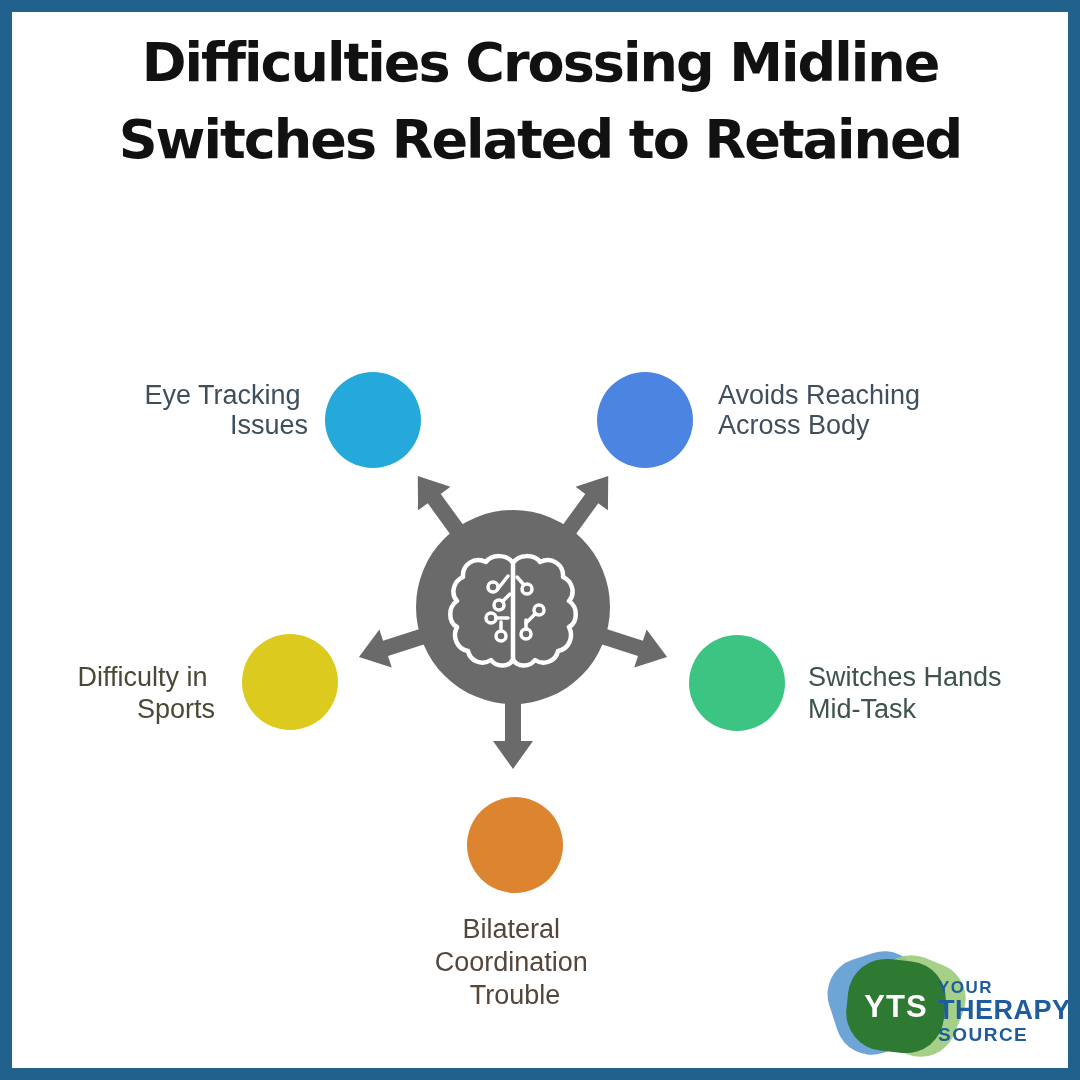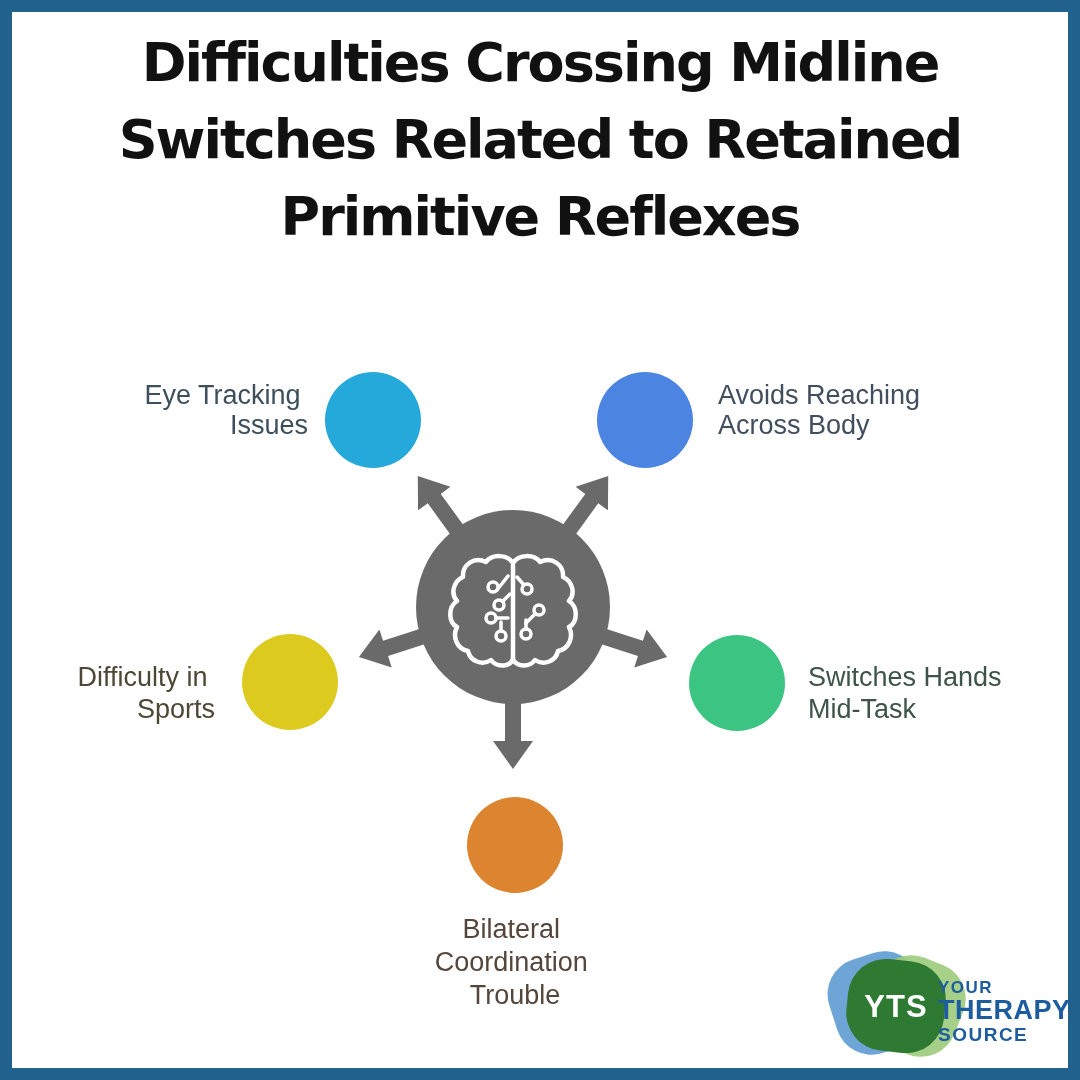--- a/index.html
+++ b/index.html
@@ -25,21 +25,20 @@
 </style>
 </head>
 <body>
 
 <div class="frame" style="background: rgb(33, 97, 142);"></div>
 <div class="panel" style="background: rgb(255, 255, 255);"></div>
 
 <div class="title" style="color: rgb(17, 17, 17);">
   <div>Difficulties Crossing Midline</div>
   <div>Switches Related to Retained</div>
-  <div>Primitive Reflexes</div>
 </div>
 
 <svg class="diagram-svg" width="1080" height="1080" viewBox="0 0 1080 1080">
 
   <g>
     <g transform="translate(513,607) rotate(18)">
       <path d="M90,-8 L134,-8 L134,-20 L162,0 L134,20 L134,8 L90,8 Z" fill="#6B6A6A"></path>
     </g>
     <g transform="translate(513,607) rotate(90)">
       <path d="M90,-8 L134,-8 L134,-20 L162,0 L134,20 L134,8 L90,8 Z" fill="#6B6A6A"></path>

